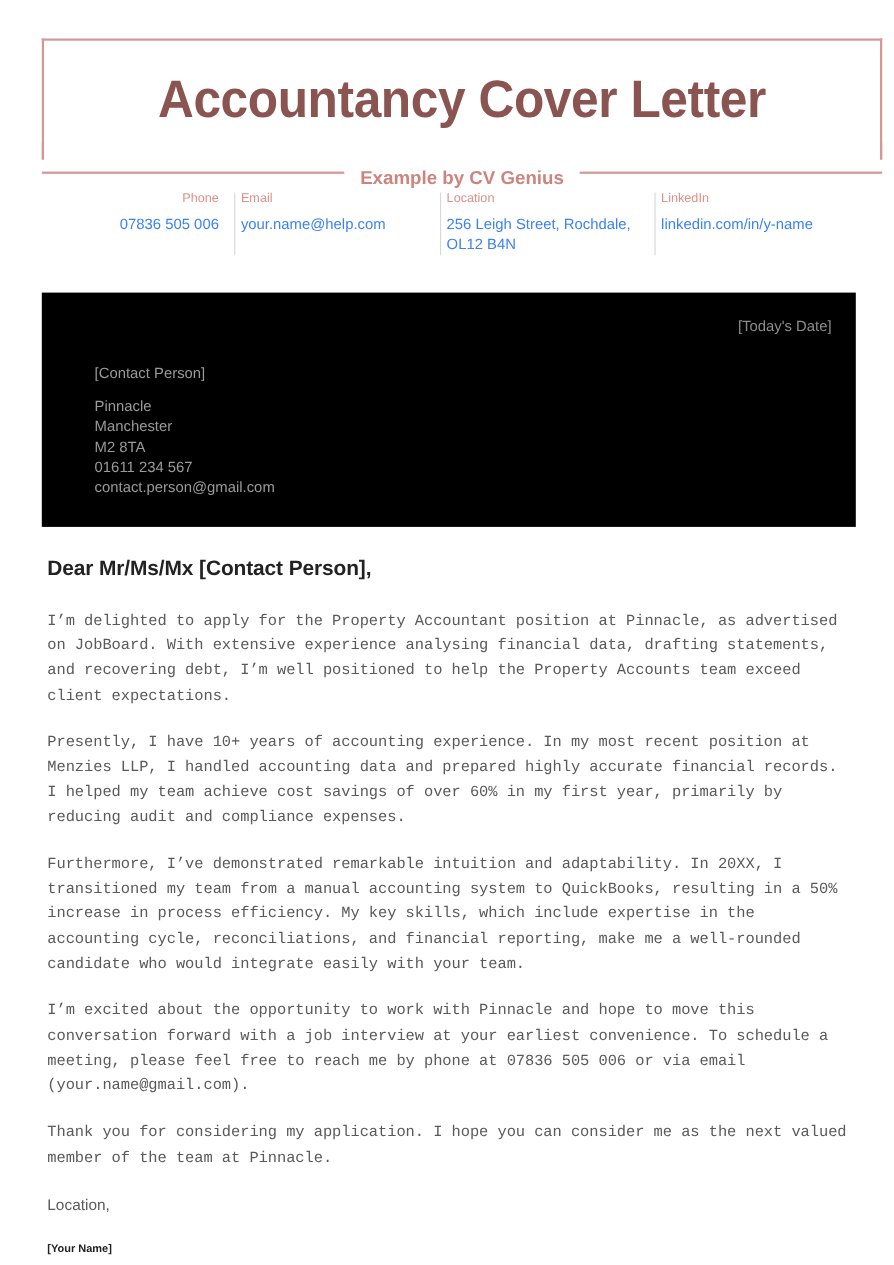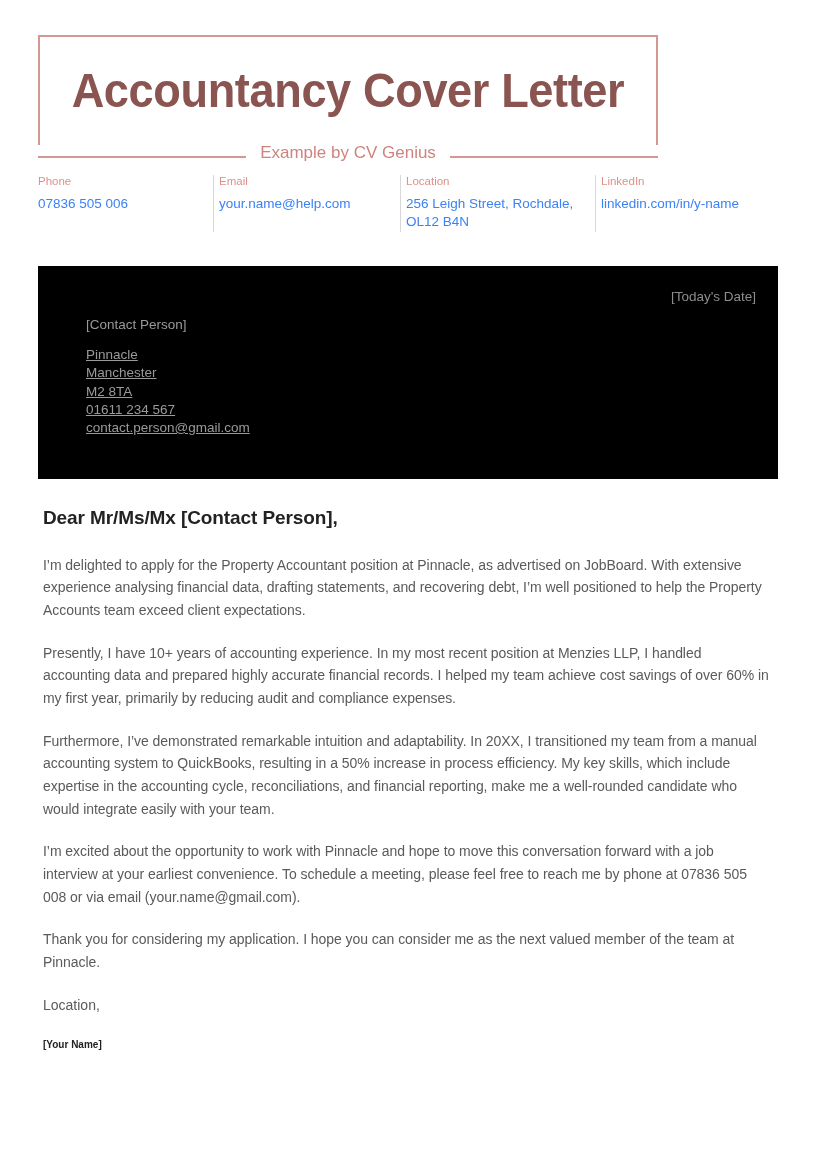--- a/index.html
+++ b/index.html
@@ -21,21 +21,21 @@
     height: 1150px;
     background: #ffffff;
     overflow: hidden;
   }
 
   
   .header-block {
     position: absolute;
     left: 38px;
     top: 35px;
-    width: 620px;
+    width: 764px;
   }
 
   .title-box {
     box-sizing: border-box;
     width: 100%;
     height: 110px;
     border: 2px solid #d49792;
     border-bottom: none;
     display: flex;
     align-items: center;
@@ -50,24 +50,25 @@
     letter-spacing: -0.4px;
     text-align: center;
     line-height: 1;
     white-space: nowrap;
     transform: scaleX(0.94);
   }
 
   
   .subtitle-row {
     display: flex;
-    align-items: flex-start;
+    align-items: flex-end;
     width: 100%;
     height: 26px;
     margin-top: -1px;
+    font-weight: bold;
   }
   .sub-rule-wrap {
     position: relative;
     flex: 1 1 auto;
     height: 26px;
     display: flex;
     align-items: center;
   }
   .sub-rule-wrap .line {
     width: 100%;
@@ -106,21 +107,21 @@
   .contact-col {
     box-sizing: border-box;
     padding-right: 14px;
     border-left: 1px solid #d8d8d8;
     padding-left: 5px;
   }
   .contact-col:first-child {
     border-left: none;
     padding-left: 0;
   }
-  .contact-col.c-phone    { width: 175px; }
+  .contact-col.c-phone    { width: 175px; text-align: right; }
   .contact-col.c-email    { width: 187px; }
   .contact-col.c-location { width: 195px; }
   .contact-col.c-linkedin { width: 183px; }
 
   .contact-label {
     font-size: 11.5px;
     color: #e08f89;
     line-height: 1.2;
     margin-bottom: 6px;
   }
@@ -142,32 +143,32 @@
     padding: 22px 22px 0 48px;
   }
   .today-date {
     text-align: right;
     font-size: 13.5px;
     color: #8d8d8d;
     line-height: 1.3;
     padding-right: 0px;
   }
   .contact-person {
-    margin-top: 10px;
+    margin-top: 25px;
     font-size: 13.5px;
     color: #9a9a9a;
     line-height: 1.3;
   }
   .company-address {
     margin-top: 13px;
     font-size: 13.5px;
     color: #9a9a9a;
     line-height: 1.35;
   }
-  .company-address div { line-height: 1.35; text-decoration: underline; }
+  .company-address div { line-height: 1.35; }
 
   
   .letter-body {
     position: absolute;
     left: 43px;
     top: 505px;
     width: 727px;
   }
   .salutation {
     font-size: 19px;
@@ -176,20 +177,21 @@
     line-height: 1.4;
     margin: 0 0 22px 0;
     letter-spacing: -0.1px;
   }
   .para {
     font-size: 14px;
     color: #5a5a5a;
     line-height: 1.62;
     margin: 0 0 20px 0;
     letter-spacing: -0.05px;
+    font-family: Liberation Mono, monospace;
   }
   .closing {
     font-size: 14px;
     color: #5a5a5a;
     line-height: 1.6;
     margin: 12px 0 22px 0;
   }
   .signature {
     font-size: 10px;
     font-weight: bold;
@@ -248,20 +250,20 @@
       <div>contact.person@gmail.com</div>
     </div>
   </div>
 
   <div class="letter-body">
     <p class="salutation">Dear Mr/Ms/Mx [Contact Person],</p>
 
     <p class="para">I’m delighted to apply for the Property Accountant position at Pinnacle, as advertised on JobBoard. With extensive experience analysing financial data, drafting statements, and recovering debt, I’m well positioned to help the Property Accounts team exceed client expectations.</p>
     <p class="para">Presently, I have 10+ years of accounting experience. In my most recent position at Menzies LLP, I handled accounting data and prepared highly accurate financial records. I helped my team achieve cost savings of over 60% in my first year, primarily by reducing audit and compliance expenses.</p>
     <p class="para">Furthermore, I’ve demonstrated remarkable intuition and adaptability. In 20XX, I transitioned my team from a manual accounting system to QuickBooks, resulting in a 50% increase in process efficiency. My key skills, which include expertise in the accounting cycle, reconciliations, and financial reporting, make me a well-rounded candidate who would integrate easily with your team.</p>
-    <p class="para">I’m excited about the opportunity to work with Pinnacle and hope to move this conversation forward with a job interview at your earliest convenience. To schedule a meeting, please feel free to reach me by phone at 07836 505 008 or via email (your.name@gmail.com).</p>
+    <p class="para">I’m excited about the opportunity to work with Pinnacle and hope to move this conversation forward with a job interview at your earliest convenience. To schedule a meeting, please feel free to reach me by phone at 07836 505 006 or via email (your.name@gmail.com).</p>
     <p class="para">Thank you for considering my application. I hope you can consider me as the next valued member of the team at Pinnacle.</p>
 
     <p class="closing">Location,</p>
     <p class="signature">[Your Name]</p>
   </div>
 
 </div>
 
 </body></html>

